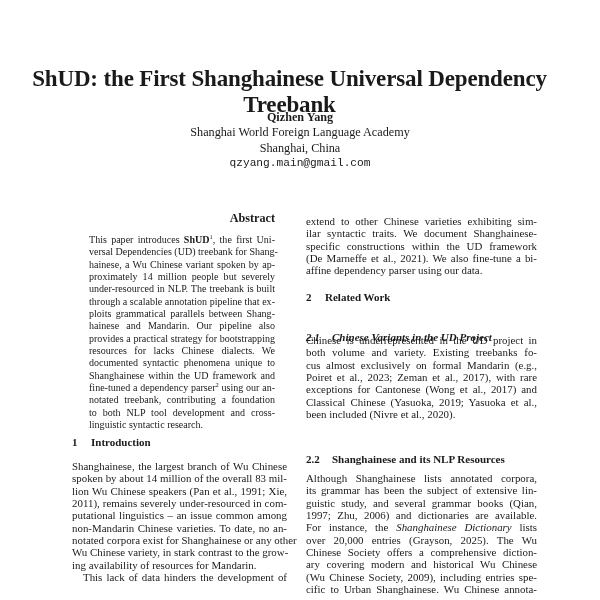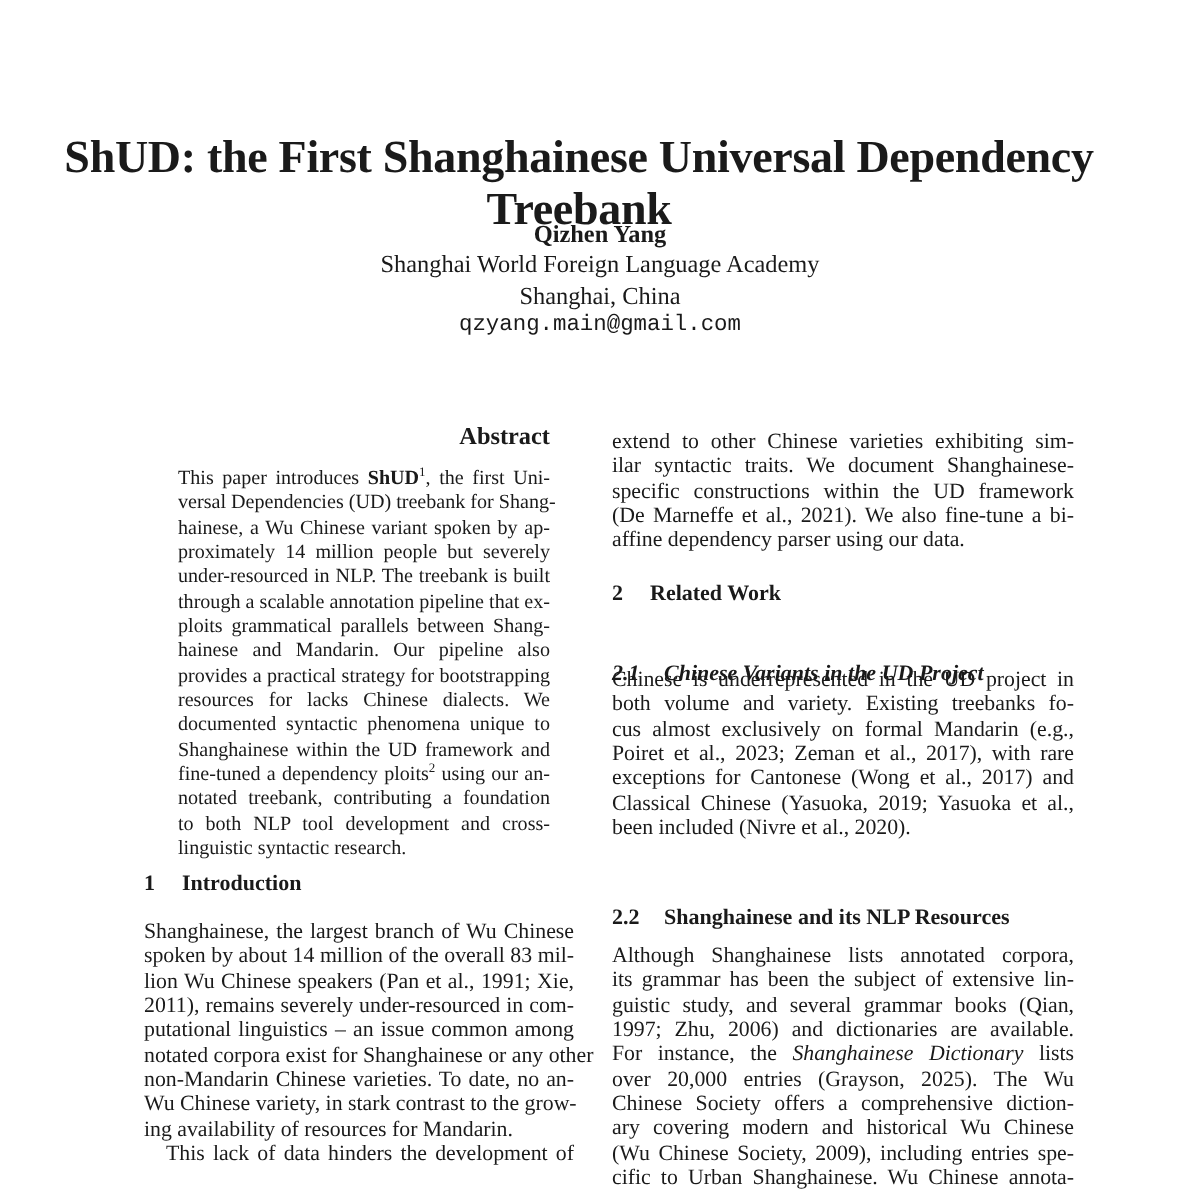--- a/index.html
+++ b/index.html
@@ -50,37 +50,37 @@
   <span class="line">hainese, a Wu Chinese variant spoken by ap-</span>
   <span class="line">proximately 14 million people but severely</span>
   <span class="line">under-resourced in NLP. The treebank is built</span>
   <span class="line">through a scalable annotation pipeline that ex-</span>
   <span class="line">ploits grammatical parallels between Shang-</span>
   <span class="line">hainese and Mandarin.  Our pipeline also</span>
   <span class="line">provides a practical strategy for bootstrapping</span>
   <span class="line">resources for lacks Chinese dialects.  We</span>
   <span class="line">documented syntactic phenomena unique to</span>
   <span class="line">Shanghainese within the UD framework and</span>
-  <span class="line"><span>fine-tuned a dependency ploits</span><sup>2</sup><span> using our an-</span></span>
+  <span class="line"><span>fine-tuned a dependency parser</span><sup>2</sup><span> using our an-</span></span>
   <span class="line">notated treebank, contributing a foundation</span>
   <span class="line">to both NLP tool development and cross-</span>
   <span class="line last">linguistic syntactic research.</span>
 </div>
 
 <div class="sec-head" style="left:72px; top:436px;">
   <span class="sec-num">1</span><span>Introduction</span>
 </div>
 <div class="col left-col" style="top:460px;">
   <span class="line">Shanghainese, the largest branch of Wu Chinese</span>
   <span class="line">spoken by about 14 million of the overall 83 mil-</span>
   <span class="line">lion Wu Chinese speakers (Pan et al., 1991; Xie,</span>
   <span class="line">2011), remains severely under-resourced in com-</span>
   <span class="line">putational linguistics – an issue common among</span>
+  <span class="line">non-Mandarin Chinese varieties.  To date, no an-</span>
   <span class="line">notated corpora exist for Shanghainese or any other</span>
-  <span class="line">non-Mandarin Chinese varieties.  To date, no an-</span>
   <span class="line">Wu Chinese variety, in stark contrast to the grow-</span>
   <span class="line last">ing availability of resources for Mandarin.</span>
   <span class="line indent" style="text-indent:11px;">This lack of data hinders the development of</span>
 </div>
 
 <div class="col right-col" style="top:215px;">
   <span class="line">extend to other Chinese varieties exhibiting sim-</span>
   <span class="line">ilar syntactic traits.  We document Shanghainese-</span>
   <span class="line">specific constructions within the UD framework</span>
   <span class="line">(De Marneffe et al., 2021). We also fine-tune a bi-</span>

